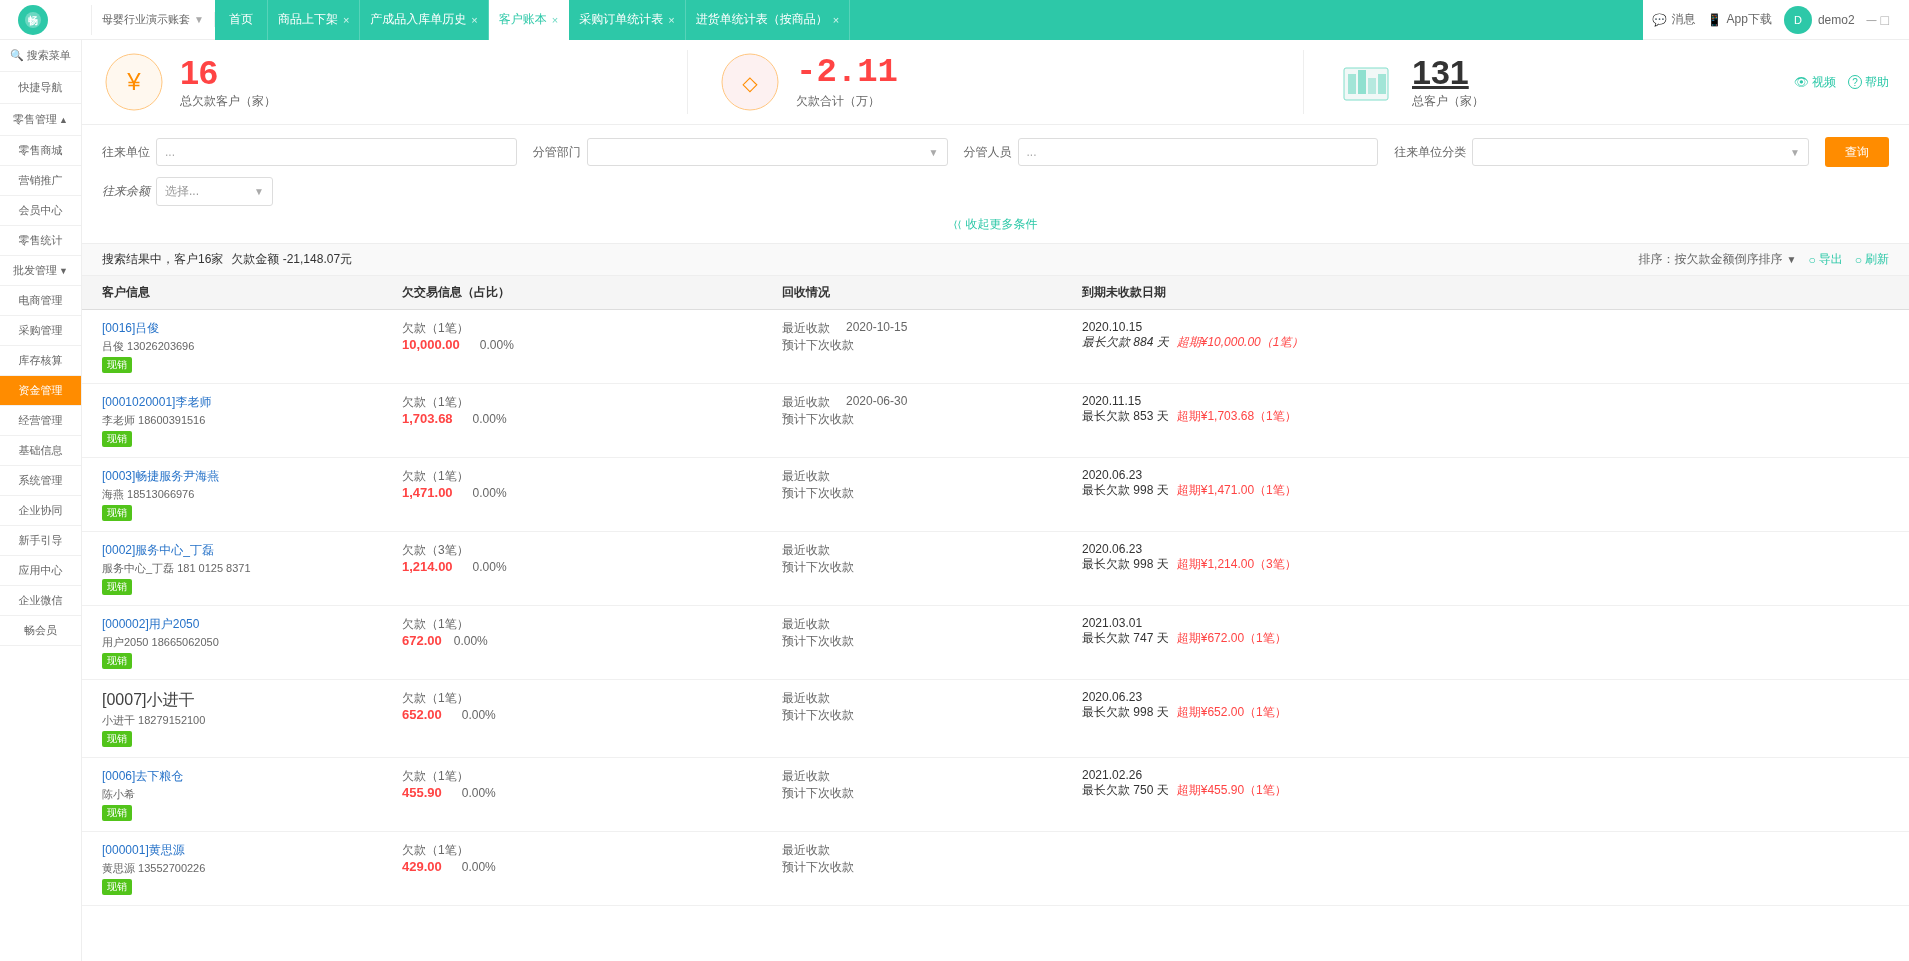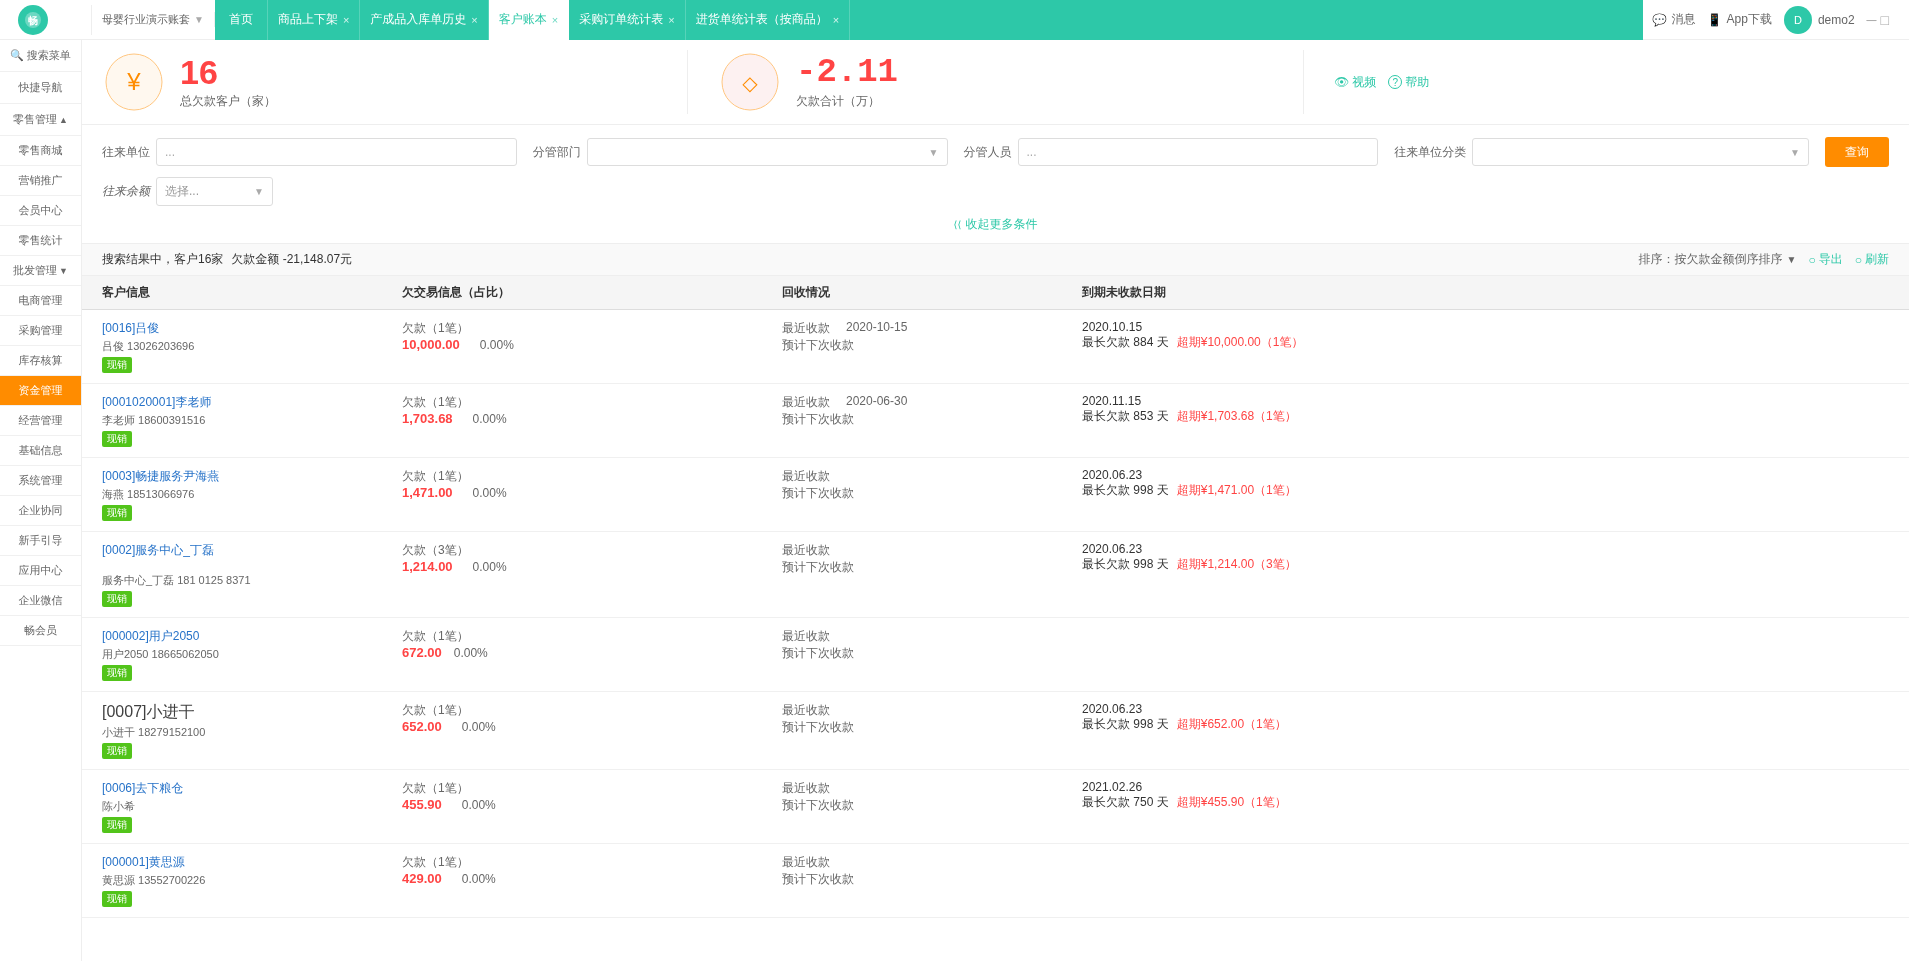--- a/index.html
+++ b/index.html
@@ -174,20 +174,35 @@
               <text x="30" y="38" text-anchor="middle" font-size="20" fill="#ff8c00">◇</text>
             </svg>
           </div>
           <div>
             <div style="font-size:34px; font-weight:bold; color:#ff4444; line-height:1;font-family:Liberation Mono, monospace;">-2.11</div>
             <div style="font-size:12px; color:#666; margin-top:4px;">欠款合计（万）</div>
           </div>
         </div>
 
         <div style="display:flex; align-items:center; gap:14px; flex:1; padding-left:30px; justify-content:space-between;">
+          <div style="display:flex; align-items:center; gap:14px;">
+            <div style="width:64px; height:64px; display:flex; align-items:center; justify-content:center;">
+              <svg width="60" height="60" viewBox="0 0 60 60">
+                <rect x="8" y="16" width="44" height="32" rx="2" fill="#e8f5f3" stroke="#2dc8a8" stroke-width="1" opacity="0.6"></rect>
+                <rect x="12" y="22" width="8" height="20" fill="#2dc8a8" opacity="0.4"></rect>
+                <rect x="22" y="18" width="8" height="24" fill="#2dc8a8" opacity="0.5"></rect>
+                <rect x="32" y="26" width="8" height="16" fill="#2dc8a8" opacity="0.3"></rect>
+                <rect x="42" y="22" width="8" height="20" fill="#2dc8a8" opacity="0.4"></rect>
+              </svg>
+            </div>
+            <div>
+              <div style="font-size:34px; font-weight:bold; color:#333; line-height:1; text-decoration:underline; cursor:pointer;">131</div>
+              <div style="font-size:12px; color:#666; margin-top:4px;">总客户（家）</div>
+            </div>
+          </div>
           <div style="display:flex; gap:12px; align-items:center;">
             <div style="display:flex; align-items:center; gap:3px; color:#2dc8a8; font-size:12px; cursor:pointer;">
               <span>👁</span>
               <span>视频</span>
             </div>
             <div style="display:flex; align-items:center; gap:3px; color:#2dc8a8; font-size:12px; cursor:pointer;">
               <span style="width:14px; height:14px; border:1px solid #2dc8a8; border-radius:50%; display:inline-flex; align-items:center; justify-content:center; font-size:10px;">?</span>
               <span>帮助</span>
             </div>
           </div>
@@ -289,21 +304,21 @@
           </div>
           <div>
             <div style="font-size:12px; color:#666; display:flex; gap:16px;">
               <span>最近收款</span>
               <span>2020-10-15</span>
             </div>
             <div style="font-size:12px; color:#666;">预计下次收款</div>
           </div>
           <div>
             <div style="font-size:12px; color:#333;">2020.10.15</div>
-            <div style="font-size:12px; color:#333; display:flex; gap:8px;">
+            <div style="font-size:12px; color:#333; display:flex; gap:8px;font-style:italic;">
               <span>最长欠款 884 天</span>
               <span style="color:#ff4444; cursor:pointer;">超期¥10,000.00（1笔）</span>
             </div>
           </div>
         </div>
 
         <div style="display:grid; grid-template-columns:300px 380px 300px 1fr; padding:10px 20px; border-bottom:1px solid #f0f0f0;">
           <div>
             <div style="color:#2672c8; cursor:pointer; font-size:12px;">[0001020001]李老师</div>
             <div style="color:#666; font-size:11px; margin-top:2px;">李老师 18600391516</div>
@@ -357,21 +372,21 @@
             <div style="font-size:12px; color:#333; display:flex; gap:8px;">
               <span>最长欠款 998 天</span>
               <span style="color:#ff4444; cursor:pointer;">超期¥1,471.00（1笔）</span>
             </div>
           </div>
         </div>
 
         <div style="display:grid; grid-template-columns:300px 380px 300px 1fr; padding:10px 20px; border-bottom:1px solid #f0f0f0;">
           <div>
             <div style="color:#2672c8; cursor:pointer; font-size:12px;">[0002]服务中心_丁磊</div>
-            <div style="color:#666; font-size:11px; margin-top:14px;">服务中心_丁磊 181 0125 8371</div>
+            <div style="color:#666; font-size:11px; margin-top:2px;">服务中心_丁磊 181 0125 8371</div>
             <span style="display:inline-block; background:#52c41a; color:white; font-size:10px; padding:1px 5px; border-radius:2px; margin-top:3px;">现销</span>
           </div>
           <div>
             <div style="font-size:12px; color:#666;">欠款（3笔）</div>
             <div style="display:flex; align-items:baseline; gap:20px;">
               <span style="color:#ff4444; font-size:13px; font-weight:bold;">1,214.00</span>
               <span style="color:#666; font-size:12px;">0.00%</span>
             </div>
           </div>
           <div>
@@ -403,20 +418,27 @@
               <span style="color:#666; font-size:12px;">0.00%</span>
             </div>
           </div>
           <div>
             <div style="font-size:12px; color:#666; display:flex; gap:16px;">
               <span>最近收款</span>
               <span></span>
             </div>
             <div style="font-size:12px; color:#666;">预计下次收款</div>
           </div>
+          <div>
+            <div style="font-size:12px; color:#333;">2021.03.01</div>
+            <div style="font-size:12px; color:#333; display:flex; gap:8px;">
+              <span>最长欠款 747 天</span>
+              <span style="color:#ff4444; cursor:pointer;">超期¥672.00（1笔）</span>
+            </div>
+          </div>
         </div>
 
         <div style="display:grid; grid-template-columns:300px 380px 300px 1fr; padding:10px 20px; border-bottom:1px solid #f0f0f0;">
           <div>
             <div style="color:#404040; cursor:pointer; font-size:16px;">[0007]小进干</div>
             <div style="color:#666; font-size:11px; margin-top:2px;">小进干 18279152100</div>
             <span style="display:inline-block; background:#52c41a; color:white; font-size:10px; padding:1px 5px; border-radius:2px; margin-top:3px;">现销</span>
           </div>
           <div>
             <div style="font-size:12px; color:#666;">欠款（1笔）</div>

